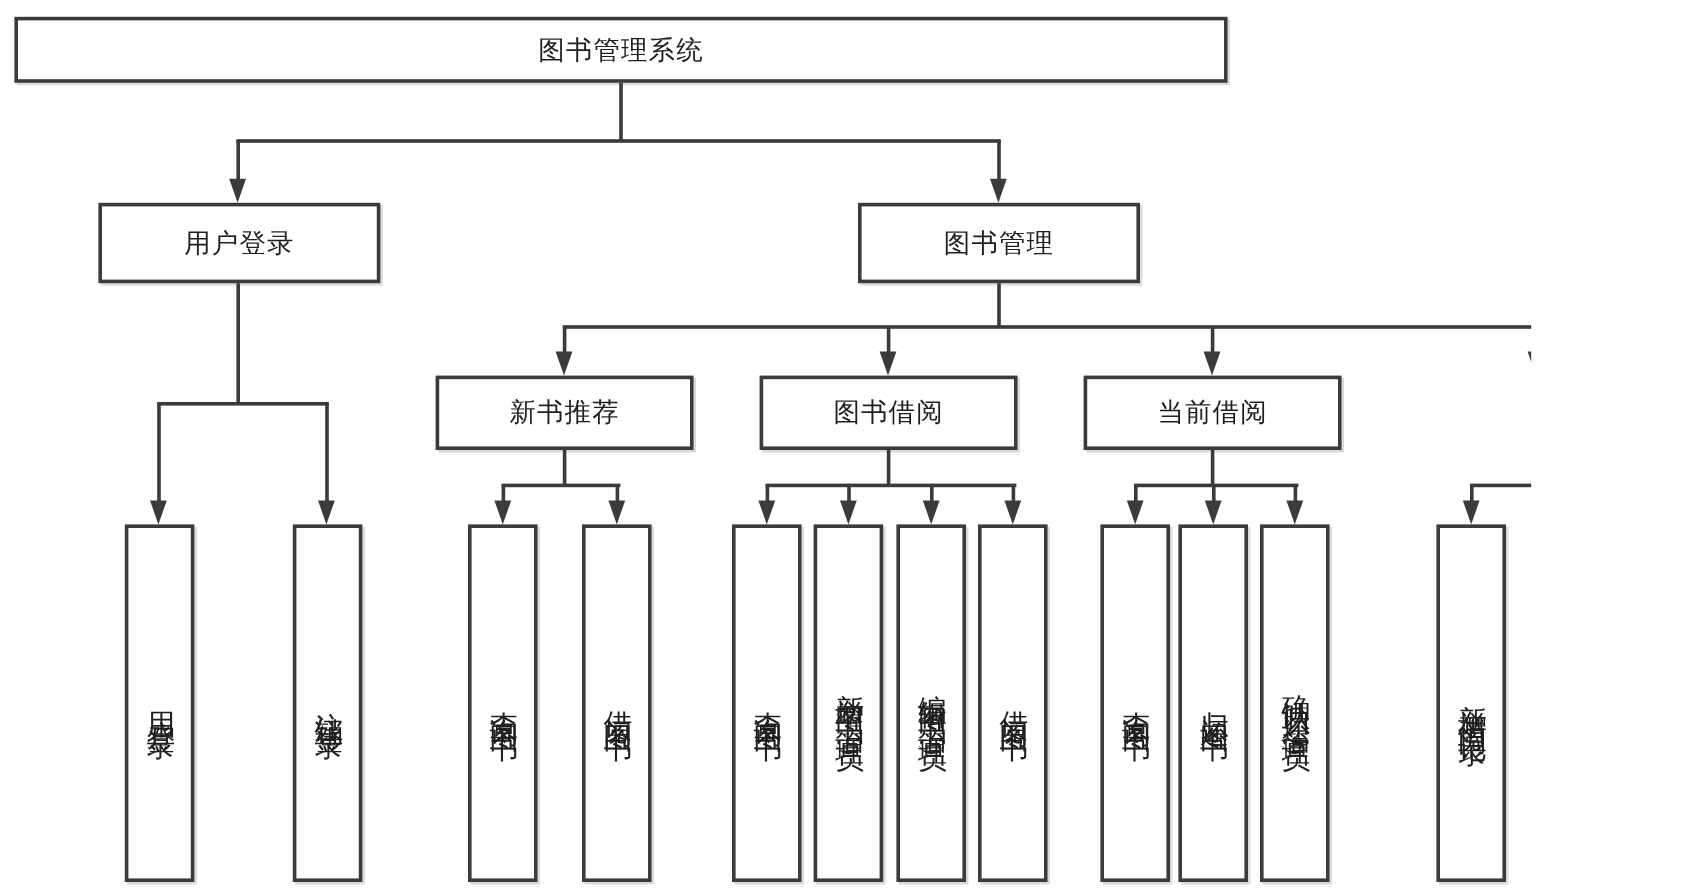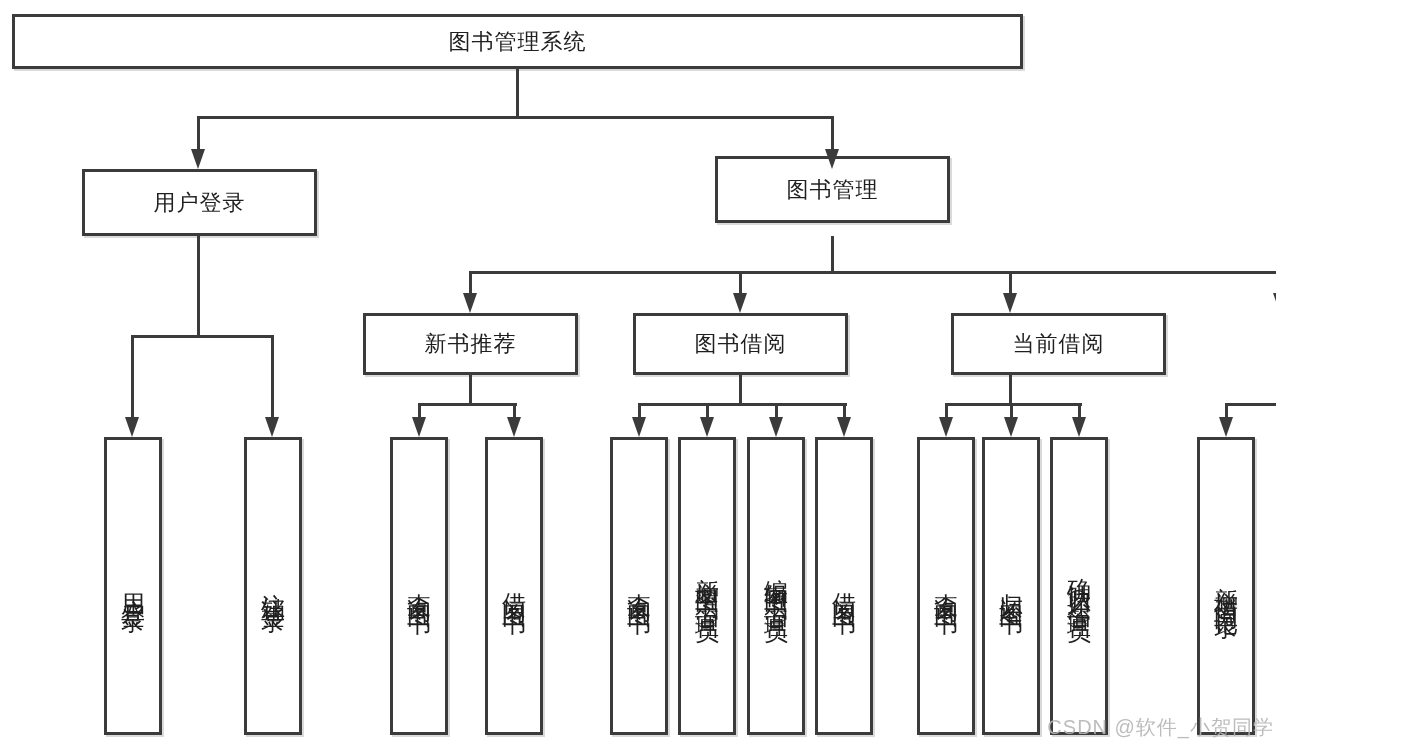--- a/index.html
+++ b/index.html
@@ -63,31 +63,31 @@
 
 <div id="stage">
 
   <div class="box" style="left:12px;top:14px;width:1011px;height:55px;">
     <span class="hlabel">图书管理系统</span>
   </div>
 
   <div class="box" style="left:82px;top:169px;width:235px;height:67px;">
     <span class="hlabel">用户登录</span>
   </div>
-  <div class="box" style="left:715px;top:156px;width:235px;height:67px;">
+  <div class="box" style="left:715px;top:169px;width:235px;height:67px;">
     <span class="hlabel">图书管理</span>
   </div>
 
   <div class="box" style="left:633px;top:313px;width:215px;height:62px;">
     <span class="hlabel">图书借阅</span>
   </div>
   <div class="box" style="left:363px;top:313px;width:215px;height:62px;">
     <span class="hlabel">新书推荐</span>
   </div>
-  <div class="box" style="left:903px;top:313px;width:215px;height:62px;margin-left:48px;">
+  <div class="box" style="left:903px;top:313px;width:215px;height:62px;">
     <span class="hlabel">当前借阅</span>
   </div>
 
   <div class="box" style="left:104px;top:437px;width:58px;height:298px;">
     <span class="vlabel">用户登录</span>
   </div>
   <div class="box" style="left:244px;top:437px;width:58px;height:298px;">
     <span class="vlabel">注销登录</span>
   </div>
 
@@ -180,15 +180,14 @@
   <div class="vl" style="left:1078px;top:404px;height:14px;"></div>
   <div class="ar" style="left:1072px;top:417px;"></div>
 
   <div class="vl" style="left:1279px;top:375px;height:30px;"></div>
   <div class="hl" style="left:1225px;top:403px;width:122px;"></div>
   <div class="vl" style="left:1225px;top:404px;height:14px;"></div>
   <div class="ar" style="left:1219px;top:417px;"></div>
   <div class="vl" style="left:1343px;top:404px;height:14px;"></div>
   <div class="ar" style="left:1337px;top:417px;"></div>
 
-  <div class="watermark">CSDN @软件_小贺同学</div>
 
 </div>
 
 </body></html>

